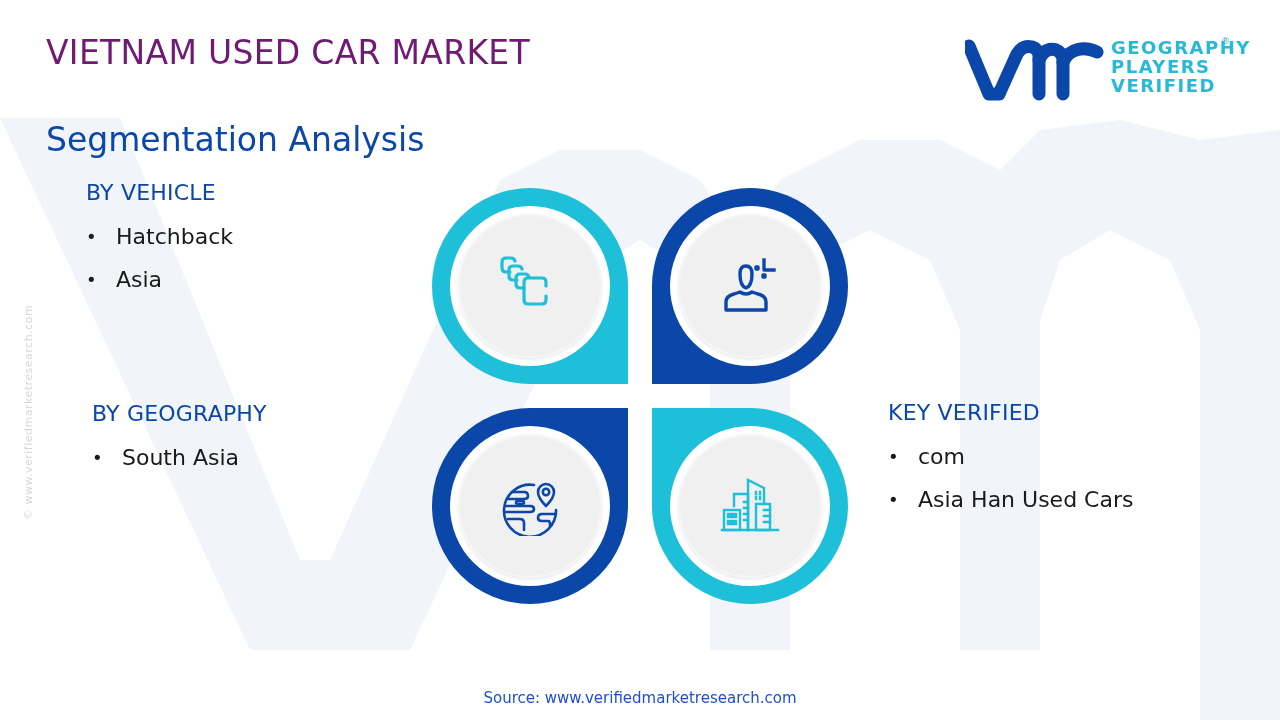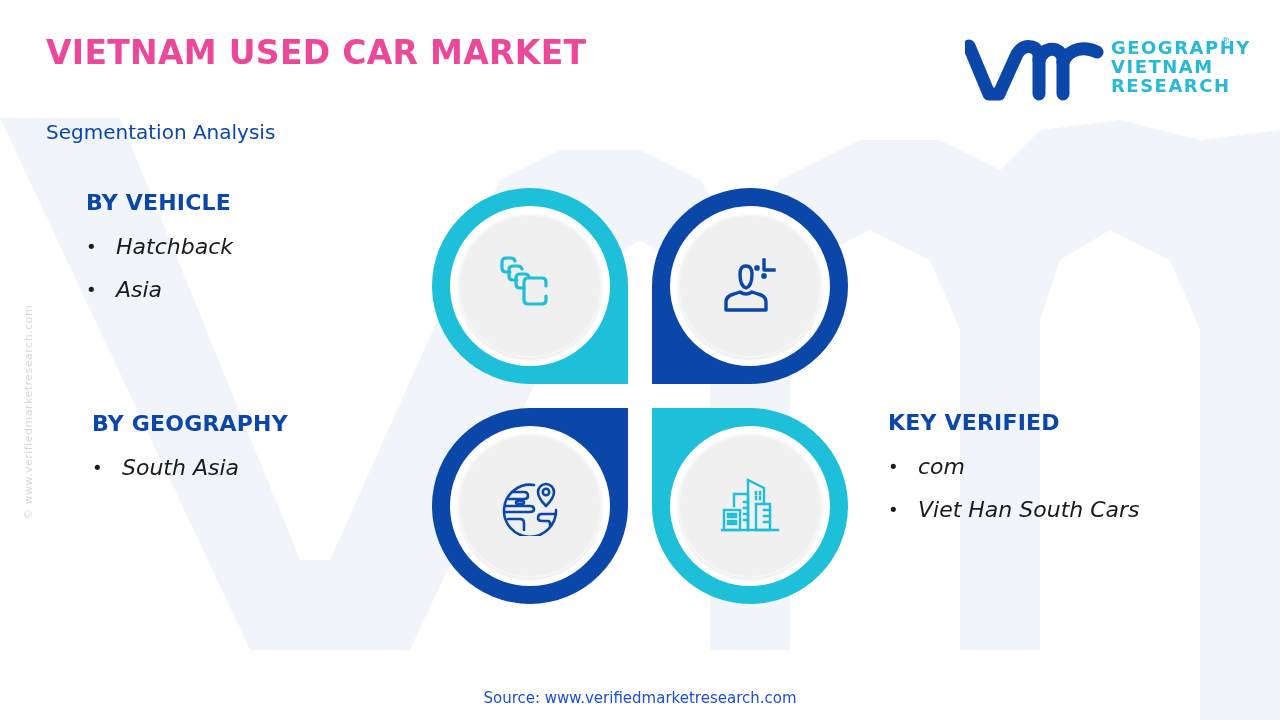--- a/index.html
+++ b/index.html
@@ -9,40 +9,40 @@
     font-family: "DejaVu Sans", "Liberation Sans", sans-serif;
   }
   .bg-watermark { position: absolute; left: 0; top: 0; width: 1280px; height: 720px; z-index: 0; }
   .side-credit {
     position: absolute; left: 22px; top: 520px;
     transform: rotate(-90deg); transform-origin: 0 0;
     font-size: 11px; color: #d4d8de; letter-spacing: 0.5px; white-space: nowrap; z-index: 1;
   }
   .title {
     position: absolute; left: 46px; top: 33px; margin: 0;
-    font-size: 33px; font-weight: bold; color: #ec4899; letter-spacing: 0.3px; z-index: 2;
+    font-size: 33px; font-weight: normal; color: #701a75; letter-spacing: 0.3px; z-index: 2;
   }
   .subtitle {
     position: absolute; left: 46px; top: 120px; margin: 0;
-    font-size: 20px; font-weight: normal; color: #0a47a9; z-index: 2;
+    font-size: 33px; font-weight: normal; color: #0a47a9; z-index: 2;
   }
   .logo { position: absolute; left: 965px; top: 38px; width: 270px; height: 64px; z-index: 2; }
   .logo-text {
     position: absolute; left: 146px; top: 0px;
     font-size: 18px; line-height: 19px; font-weight: bold; color: #28b9d5; letter-spacing: 1.5px;
   }
   .logo-reg { position: absolute; left: 256px; top: -2px; font-size: 9px; color: #28b9d5; }
 
   .segment { position: absolute; z-index: 2; }
   .segment h3 {
-    margin: 10px 0 10px 0; font-size: 22px; font-weight: bold; color: #0a47a9; letter-spacing: 0.2px;
+    margin: 0 0 10px 0; font-size: 22px; font-weight: normal; color: #0a47a9; letter-spacing: 0.2px;
   }
   .segment ul { list-style: none; margin: 0; padding: 0; }
   .segment li {
-    position: relative; padding-left: 30px; font-size: 22px; color: #1a1a1a; line-height: 43px; font-style: italic;
+    position: relative; padding-left: 30px; font-size: 22px; color: #1a1a1a; line-height: 43px;
   }
   .segment li::before {
     content: "\2022"; position: absolute; left: 0; top: 0; font-size: 18px; color: #1a1a1a;
   }
   .seg-vehicle { left: 86px; top: 180px; }
   .seg-geo { left: 92px; top: 401px; }
   .seg-age { left: 888px; top: 175px; }
   .seg-players { left: 888px; top: 400px; }
   .seg-players li.wrap { width: 300px; }
 
@@ -82,22 +82,22 @@
 <h2 class="subtitle">Segmentation Analysis</h2>
 
 <div class="logo">
   <svg width="140" height="64" viewBox="0 0 140 64">
     <path d="M4 8 L24 56 L34 56 L52 16 C58 6 70 6 74 16 L74 56" fill="none" stroke="#0a47a9" stroke-width="13" stroke-linecap="round" stroke-linejoin="round"></path>
     <path d="M74 22 C80 8 94 8 98 20 L98 56" fill="none" stroke="#0a47a9" stroke-width="13" stroke-linecap="round" stroke-linejoin="round"></path>
     <path d="M98 24 C104 10 120 8 132 14" fill="none" stroke="#0a47a9" stroke-width="13" stroke-linecap="round"></path>
   </svg>
   <div class="logo-text">
     <div>GEOGRAPHY</div>
-    <div>VIETNAM</div>
-    <div>RESEARCH</div>
+    <div>PLAYERS</div>
+    <div>VERIFIED</div>
   </div>
   <span class="logo-reg">®</span>
 </div>
 
 <div class="segment seg-vehicle">
   <h3>BY VEHICLE</h3>
   <ul>
     <li>Hatchback</li>
     <li>Asia</li>
   </ul>
@@ -110,21 +110,21 @@
   </ul>
 </div>
 
 <div class="segment seg-age">
 </div>
 
 <div class="segment seg-players">
   <h3>KEY VERIFIED</h3>
   <ul>
     <li>com</li>
-    <li>Viet Han South Cars</li>
+    <li>Asia Han Used Cars</li>
   </ul>
 </div>
 
 <div class="drop d-tl">
   <div class="ring">
     <div class="inner">
       <svg class="icon" viewBox="0 0 60 60" fill="none" stroke="#1dbfd9" stroke-width="3.2" stroke-linecap="round" stroke-linejoin="round">
         <path d="M10 16 L6 16 Q2 16 2 12 L2 6 Q2 2 6 2 L11 2 Q14 2 15 5"></path>
         <path d="M17 24 L13 24 Q9 24 9 20 L9 14 Q9 10 13 10 L18 10 Q21 10 22 13"></path>
         <path d="M24 32 L20 32 Q16 32 16 28 L16 22 Q16 18 20 18 L25 18 Q28 18 29 21"></path>

